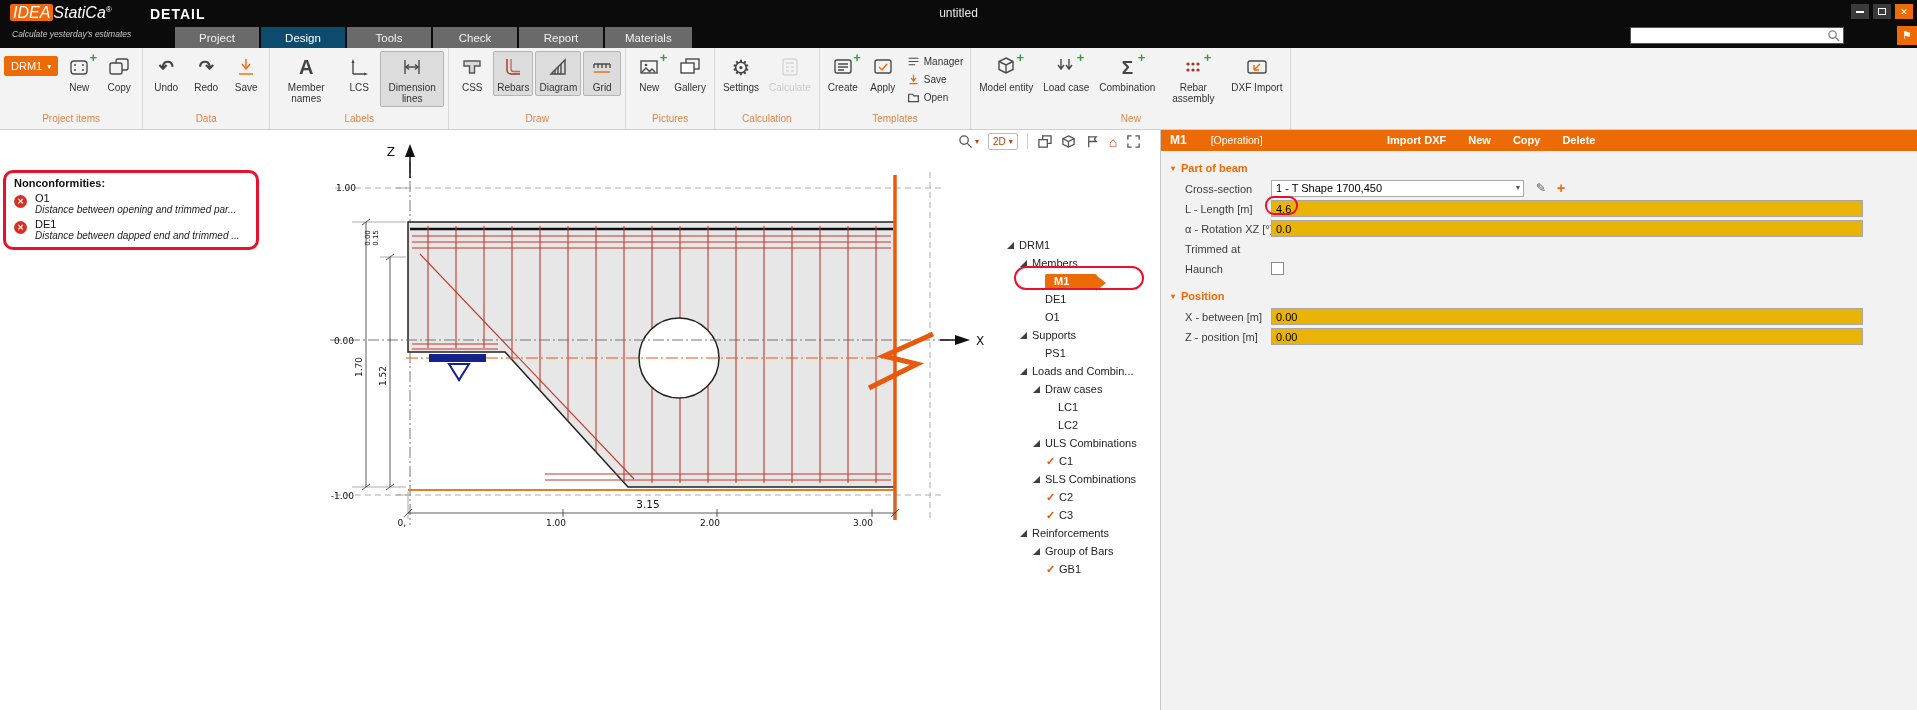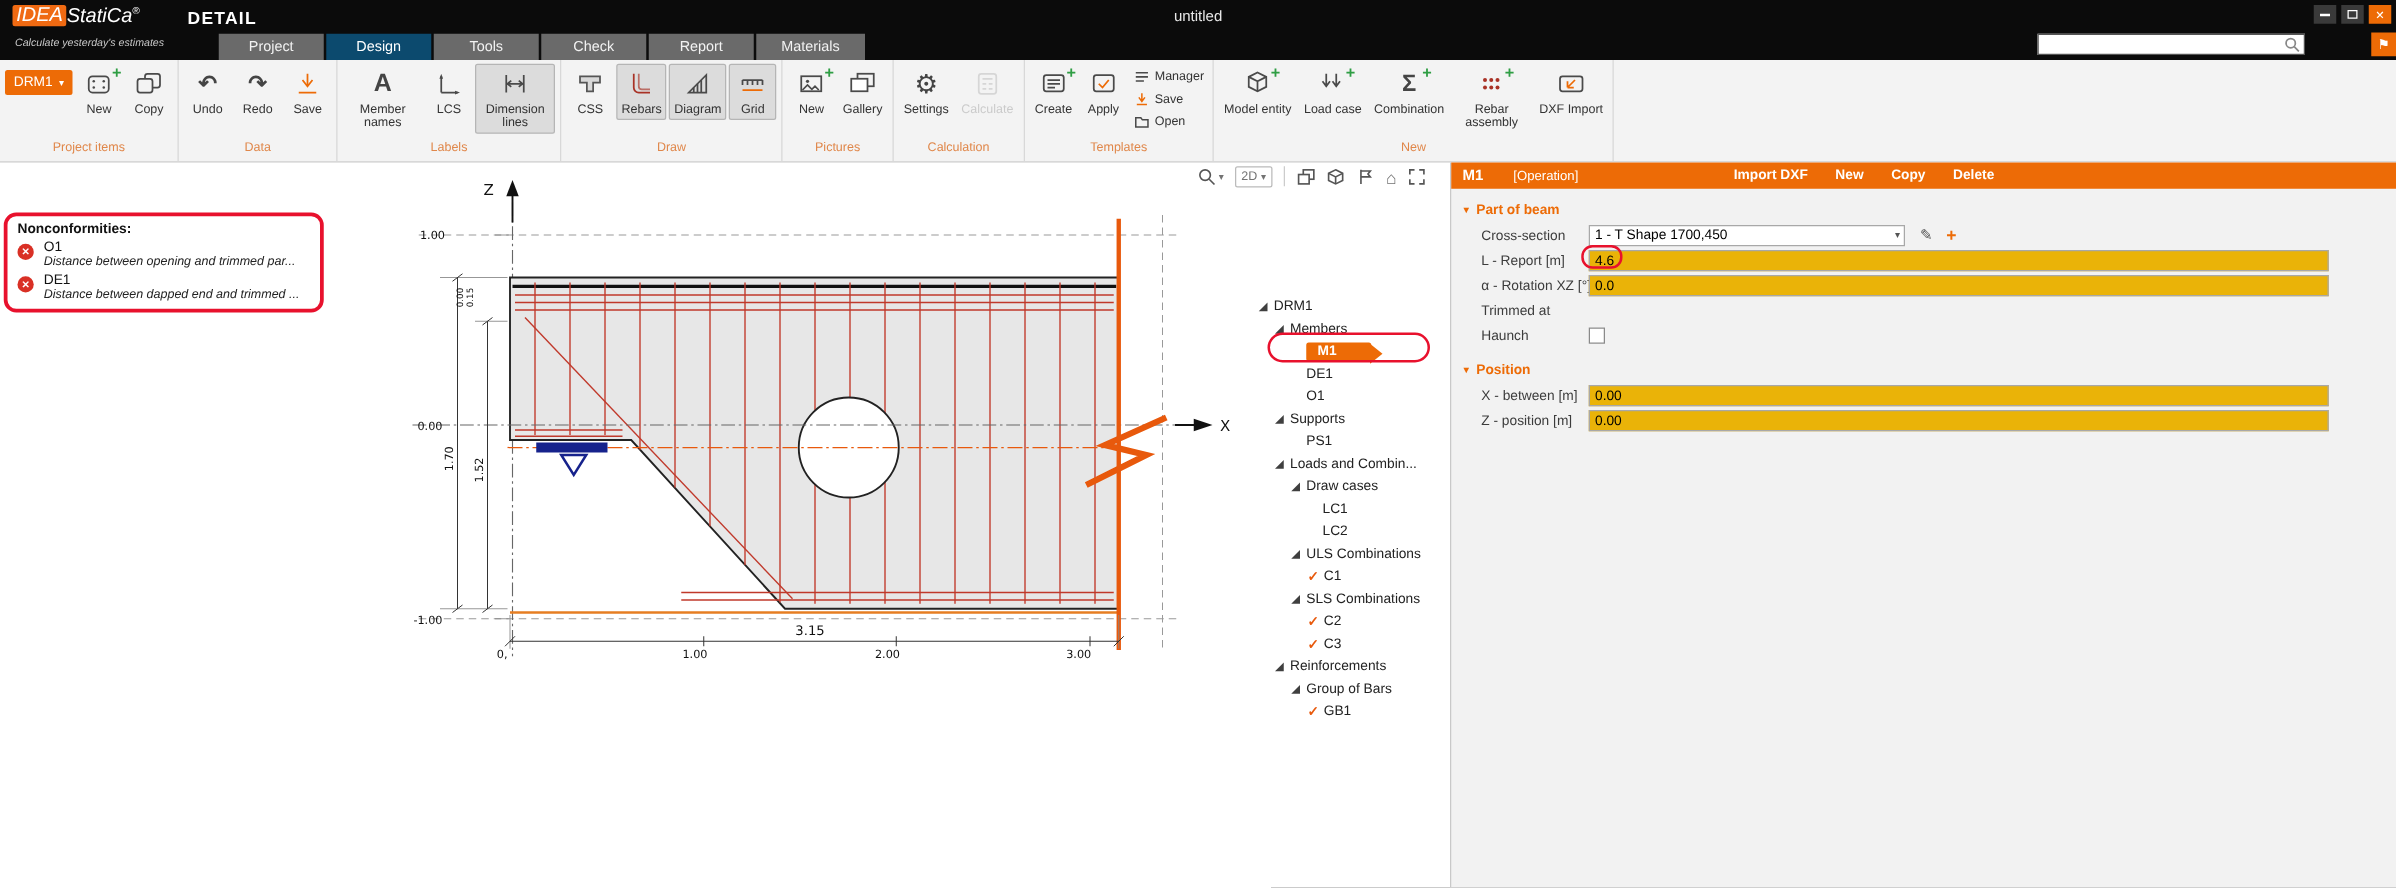--- a/index.html
+++ b/index.html
@@ -44,21 +44,21 @@
   .plus{position:absolute;top:-3px;right:-5px;color:#2f9e44;font-weight:bold;font-size:13px;line-height:1}
   .plus::before{content:"+"}
   .glyph{font-size:18px;color:#444;font-weight:bold;line-height:1}
   .splitbtn{margin-top:5px;background:#ED6B06;color:#fff;font-size:11px;padding:2px 7px;border-radius:2px;display:flex;align-items:center;gap:5px;cursor:pointer;height:20px}
   .ddv::after{content:"▾";font-size:8px}
   .smallcol{display:flex;flex-direction:column;gap:2px;padding-top:2px}
   .sbtn{display:flex;align-items:center;gap:4px;font-size:10px;color:#333;height:16px;padding:0 3px;cursor:pointer}
   .sbtn svg{width:13px;height:13px;stroke:#4a4a4a;fill:none;stroke-width:1.5}
 
   
-  .ctoolbar{position:absolute;left:958px;top:133px;display:flex;gap:9px;color:#737373}
+  .ctoolbar{position:absolute;left:958px;top:133px;display:flex;gap:9px;color:#c2410c}
   .ctool{display:flex;align-items:center;gap:2px;cursor:pointer}
   .ctool svg{width:15px;height:15px;stroke:#555;fill:none;stroke-width:1.4}
   .c2d{border:1px solid #bbb;border-radius:2px;height:17px;padding:0 4px;font-size:10px;display:flex;align-items:center;gap:3px;cursor:pointer;background:#fff}
   .csep{width:1px;height:16px;background:#ccc}
   .chome::before{content:"⌂";font-size:14px}
 
   
   .noncon{position:absolute;left:3px;top:170px;width:256px;border:3px solid #e8112d;border-radius:10px;background:#fff;padding:4px 8px 6px;z-index:30}
   .ntitle{font-size:11px;font-weight:bold;color:#111}
   .nitem{display:flex;gap:8px;margin-top:3px}
@@ -670,21 +670,21 @@
       </div>
     </div>
 
     <div class="sec" style="top:32px">Part of beam</div>
 
     <div class="plabel" style="top:53px">Cross-section</div>
     <div class="pselect" style="top:50px;width:253px"><span>1 - T Shape 1700,450</span><span class="dd"></span></div>
     <div class="pico pencil" style="left:372px;top:50px"></div>
     <div class="pico addplus" style="left:392px;top:50px"></div>
 
-    <div class="plabel" style="top:73px">L - Report [m]</div>
+    <div class="plabel" style="top:73px">L - Length [m]</div>
     <input class="pinput wide" style="top: 70px;" value="4.6">
 
     <div class="plabel" style="top:93px">α - Rotation XZ [°]</div>
     <input class="pinput wide" style="top: 90px;" value="0.0">
 
     <div class="plabel" style="top:113px">Trimmed at</div>
 
     <div class="plabel" style="top:133px">Haunch</div>
     <div class="pcheck" style="top:132px"></div>
 

